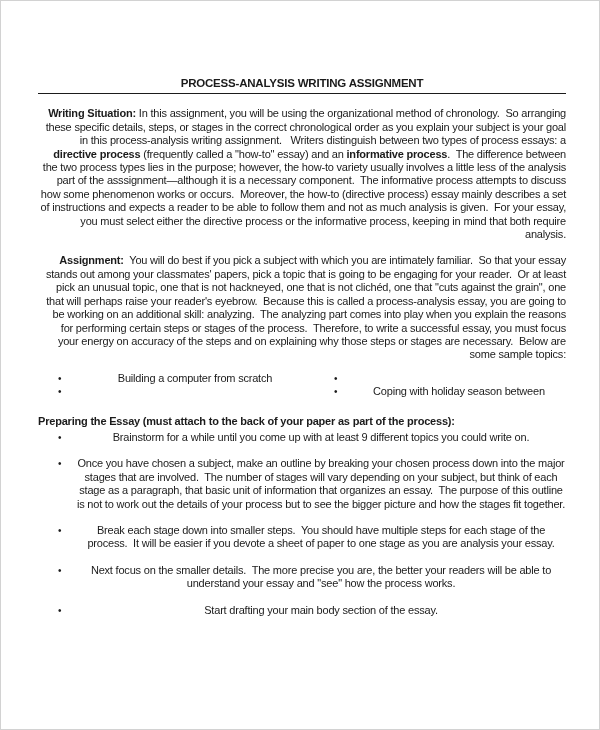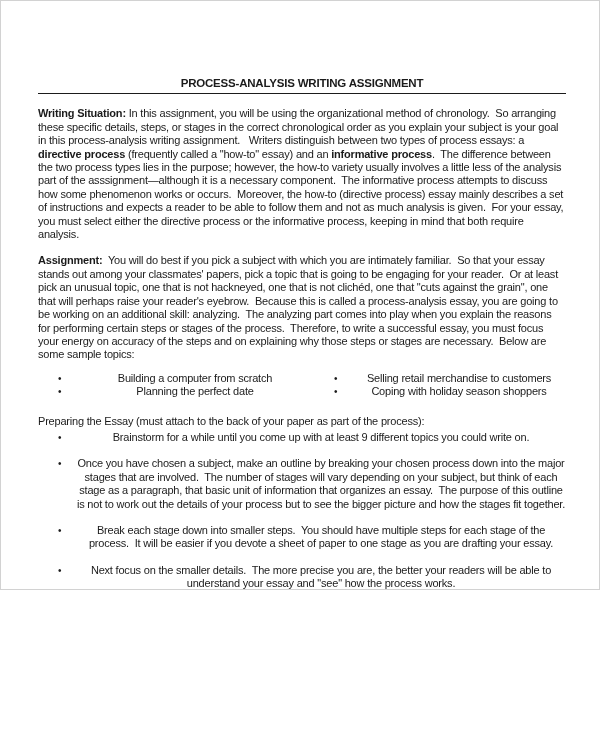--- a/index.html
+++ b/index.html
@@ -1,19 +1,19 @@
 <!DOCTYPE html>
 <html><head>
 <meta charset="utf-8">
 <style>
   html, body { margin: 0; padding: 0; background: #ffffff; }
   .page {
     position: relative;
     width: 600px;
-    height: 590px;
+    height: 730px;
     box-sizing: border-box;
     background: #ffffff;
     border: 1px solid #d2d2d2;
     padding: 76px 33px 0 37px;
     font-family: "Liberation Sans", "DejaVu Sans", sans-serif;
     font-size: 11px;
     letter-spacing: -0.2px;
     line-height: 13.4px;
     color: #1b1b1b;
     overflow: hidden;
@@ -22,20 +22,21 @@
     font-weight: bold;
     font-size: 11.5px;
     text-align: center;
     padding-bottom: 3px;
     border-bottom: 1.5px solid #1b1b1b;
     margin-bottom: 13px;
   }
   p.body-para {
     margin: 4px 0 13px 0;
     white-space: pre-wrap;
+    text-align: right;
   }
   p.assign-para { margin-bottom: 10px; }
   .b { font-weight: bold; }
   .topics {
     display: flex;
     margin: 0 0 16px 0;
   }
   .topics .col1 { width: 276px; }
   .topics .col2 { flex: 1; }
   .li {
@@ -43,21 +44,21 @@
     align-items: flex-start;
   }
   .li .dot {
     width: 18px;
     padding-left: 20px;
     flex: 0 0 auto;
     font-size: 10px;
   }
   .li .li-text { flex: 1; white-space: pre-wrap; text-align: center; }
   .prep-heading {
-    font-weight: normal;
+    font-weight: bold;
     margin: 4px 0 3px 0;
   }
   .prep-list .li { margin-bottom: 13px; }
 </style>
 </head>
 <body>
 
 <div class="page">
 
   <div class="doc-title">PROCESS-ANALYSIS WRITING ASSIGNMENT</div>
@@ -67,49 +68,47 @@
   <p class="body-para assign-para"><span class="b">Assignment:</span><span>  You will do best if you pick a subject with which you are intimately familiar.  So that your essay stands out among your classmates' papers, pick a topic that is going to be engaging for your reader.  Or at least pick an unusual topic, one that is not hackneyed, one that is not clichéd, one that "cuts against the grain", one that will perhaps raise your reader's eyebrow.  Because this is called a process-analysis essay, you are going to be working on an additional skill: analyzing.  The analyzing part comes into play when you explain the reasons for performing certain steps or stages of the process.  Therefore, to write a successful essay, you must focus your energy on accuracy of the steps and on explaining why those steps or stages are necessary.  Below are some sample topics:</span></p>
 
   <div class="topics">
     <div class="col1">
       <div class="li">
         <span class="dot">•</span>
         <span class="li-text">Building a computer from scratch</span>
       </div>
       <div class="li">
         <span class="dot">•</span>
-        <span class="li-text">Planning the perfect date</span>
       </div>
     </div>
     <div class="col2">
       <div class="li">
         <span class="dot">•</span>
-        <span class="li-text">Selling retail merchandise to customers</span>
       </div>
       <div class="li">
         <span class="dot">•</span>
-        <span class="li-text">Coping with holiday season shoppers</span>
+        <span class="li-text">Coping with holiday season between</span>
       </div>
     </div>
   </div>
 
   <p class="prep-heading">Preparing the Essay (must attach to the back of your paper as part of the process):</p>
 
   <div class="prep-list">
     <div class="li">
       <span class="dot">•</span>
       <span class="li-text">Brainstorm for a while until you come up with at least 9 different topics you could write on.</span>
     </div>
     <div class="li">
       <span class="dot">•</span>
       <span class="li-text">Once you have chosen a subject, make an outline by breaking your chosen process down into the major stages that are involved.  The number of stages will vary depending on your subject, but think of each stage as a paragraph, that basic unit of information that organizes an essay.  The purpose of this outline is not to work out the details of your process but to see the bigger picture and how the stages fit together.</span>
     </div>
     <div class="li">
       <span class="dot">•</span>
-      <span class="li-text">Break each stage down into smaller steps.  You should have multiple steps for each stage of the process.  It will be easier if you devote a sheet of paper to one stage as you are drafting your essay.</span>
+      <span class="li-text">Break each stage down into smaller steps.  You should have multiple steps for each stage of the process.  It will be easier if you devote a sheet of paper to one stage as you are analysis your essay.</span>
     </div>
     <div class="li">
       <span class="dot">•</span>
       <span class="li-text">Next focus on the smaller details.  The more precise you are, the better your readers will be able to understand your essay and "see" how the process works.</span>
     </div>
     <div class="li">
       <span class="dot">•</span>
       <span class="li-text">Start drafting your main body section of the essay.</span>
     </div>
   </div>

